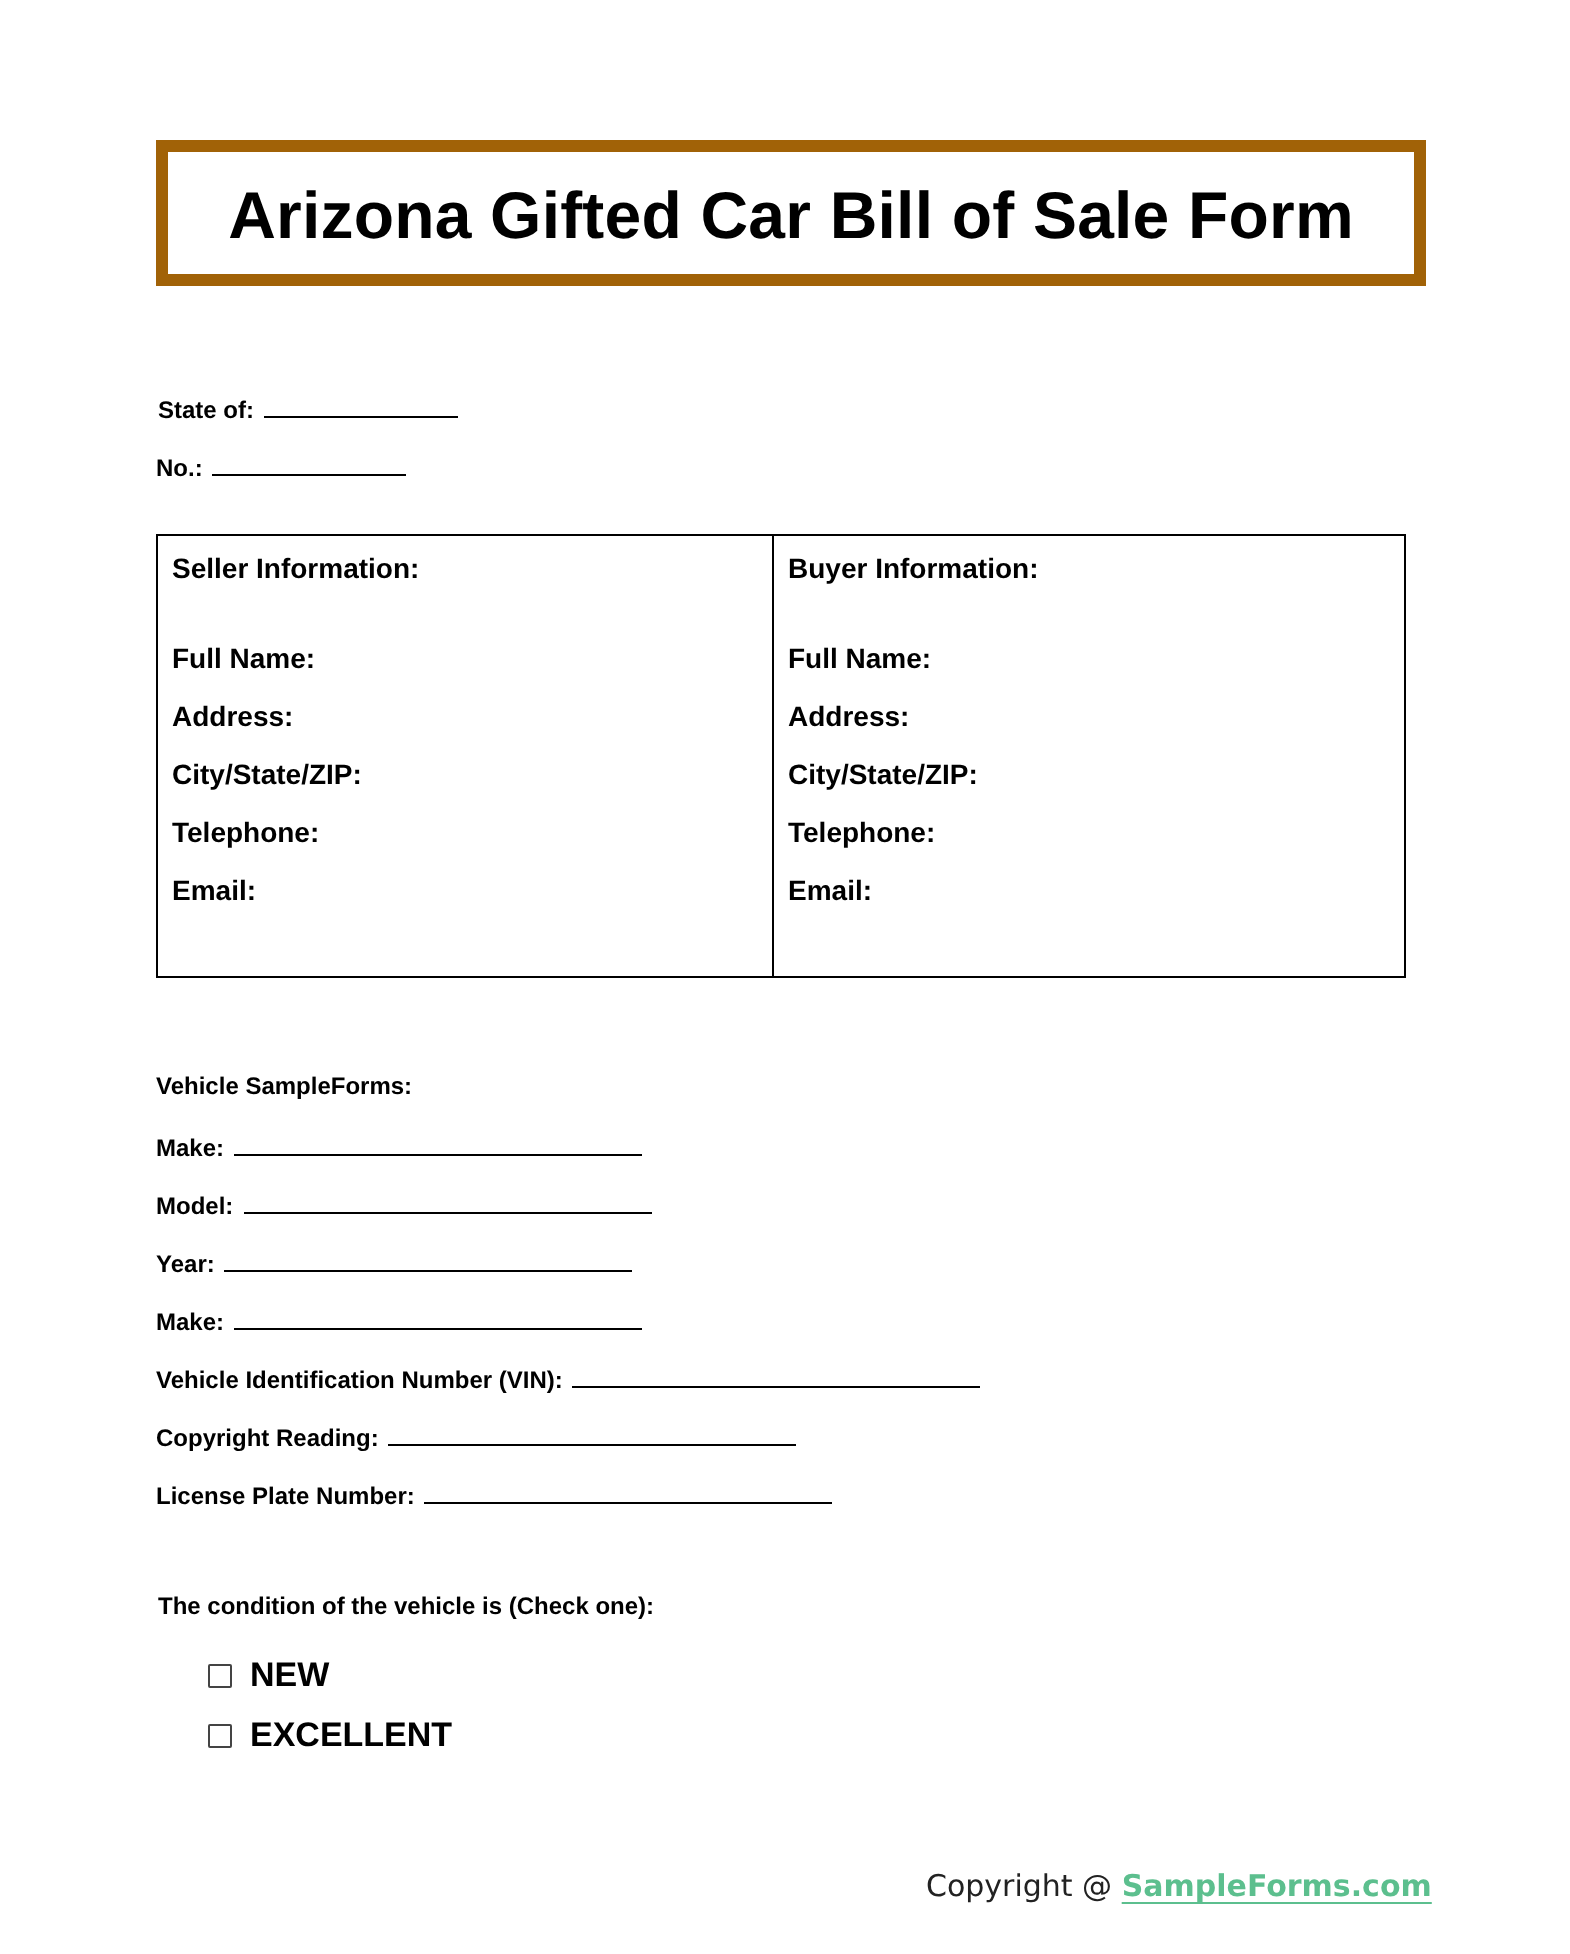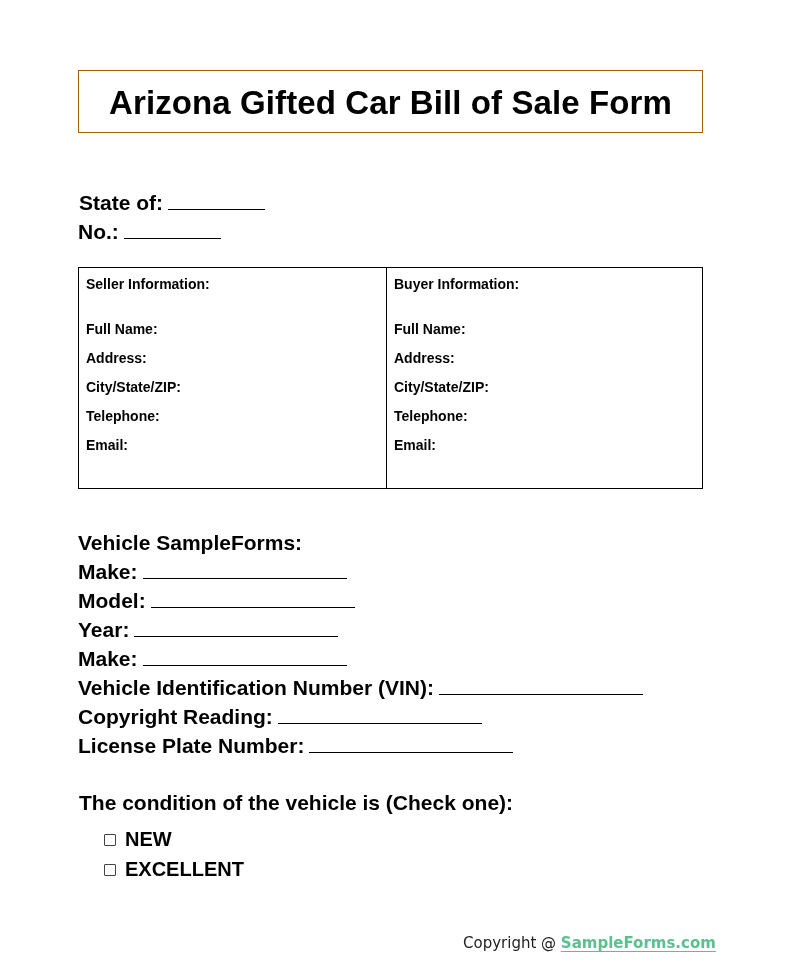--- a/index.html
+++ b/index.html
@@ -2,47 +2,47 @@
 <html><head>
   <meta charset="utf-8">
   <style>
     html, body { margin: 0; padding: 0; background: #ffffff; }
     body {
       width: 785px; height: 977px; position: relative; overflow: hidden;
       font-family: "Liberation Sans", sans-serif; color: #000;
     }
     .title-box {
       position: absolute; left: 78px; top: 70px; width: 623px; height: 61px;
-      border: 1px solid #a16207; display: flex; align-items: center; justify-content: center;
+      border: 6px solid #a16207; display: flex; align-items: center; justify-content: center;
     }
     .title {
       font-size: 33px; font-weight: bold; letter-spacing: 0.1px; margin-top: 2px;
     }
     .line {
-      position: absolute; font-size: 21px; font-weight: bold; white-space: nowrap;
+      position: absolute; font-size: 12px; font-weight: bold; white-space: nowrap;
       line-height: 18px;
     }
     .blank { display: inline-block; border-bottom: 1.5px solid #000; height: 14px; vertical-align: baseline; margin-left: 5px; }
     .blank.short { width: 97px; }
     .blank.long { width: 204px; }
 
     .party-table {
       position: absolute; left: 78px; top: 267px; width: 623px; height: 220px;
       border: 1px solid #000; display: flex;
     }
     .party-col { flex: 0 0 auto; position: relative; height: 100%; }
     .party-col.seller { width: 307px; border-right: 1px solid #000; }
     .party-col.buyer { width: 315px; }
     .party-col .row {
       position: absolute; left: 7px; font-size: 14px; font-weight: bold; white-space: nowrap;
     }
 
     .checkbox-row {
       position: absolute; left: 104px; display: flex; align-items: center;
-      font-size: 20px; font-weight: bold;
+      font-size: 17px; font-weight: bold;
     }
     .checkbox {
       width: 10px; height: 10px; border: 1.3px solid #444; border-radius: 1px; margin-right: 9px; background: #fff;
     }
 
     .footer {
       position: absolute; left: 463px; top: 934px; font-size: 15px; color: #222;
       font-family: "DejaVu Sans", sans-serif; white-space: nowrap;
     }
     .footer .brand {

